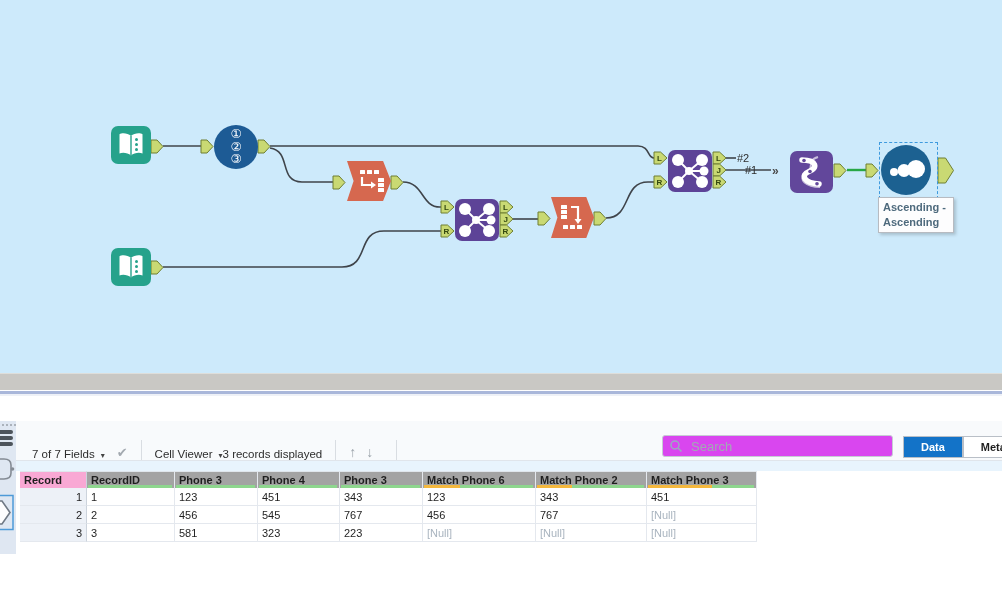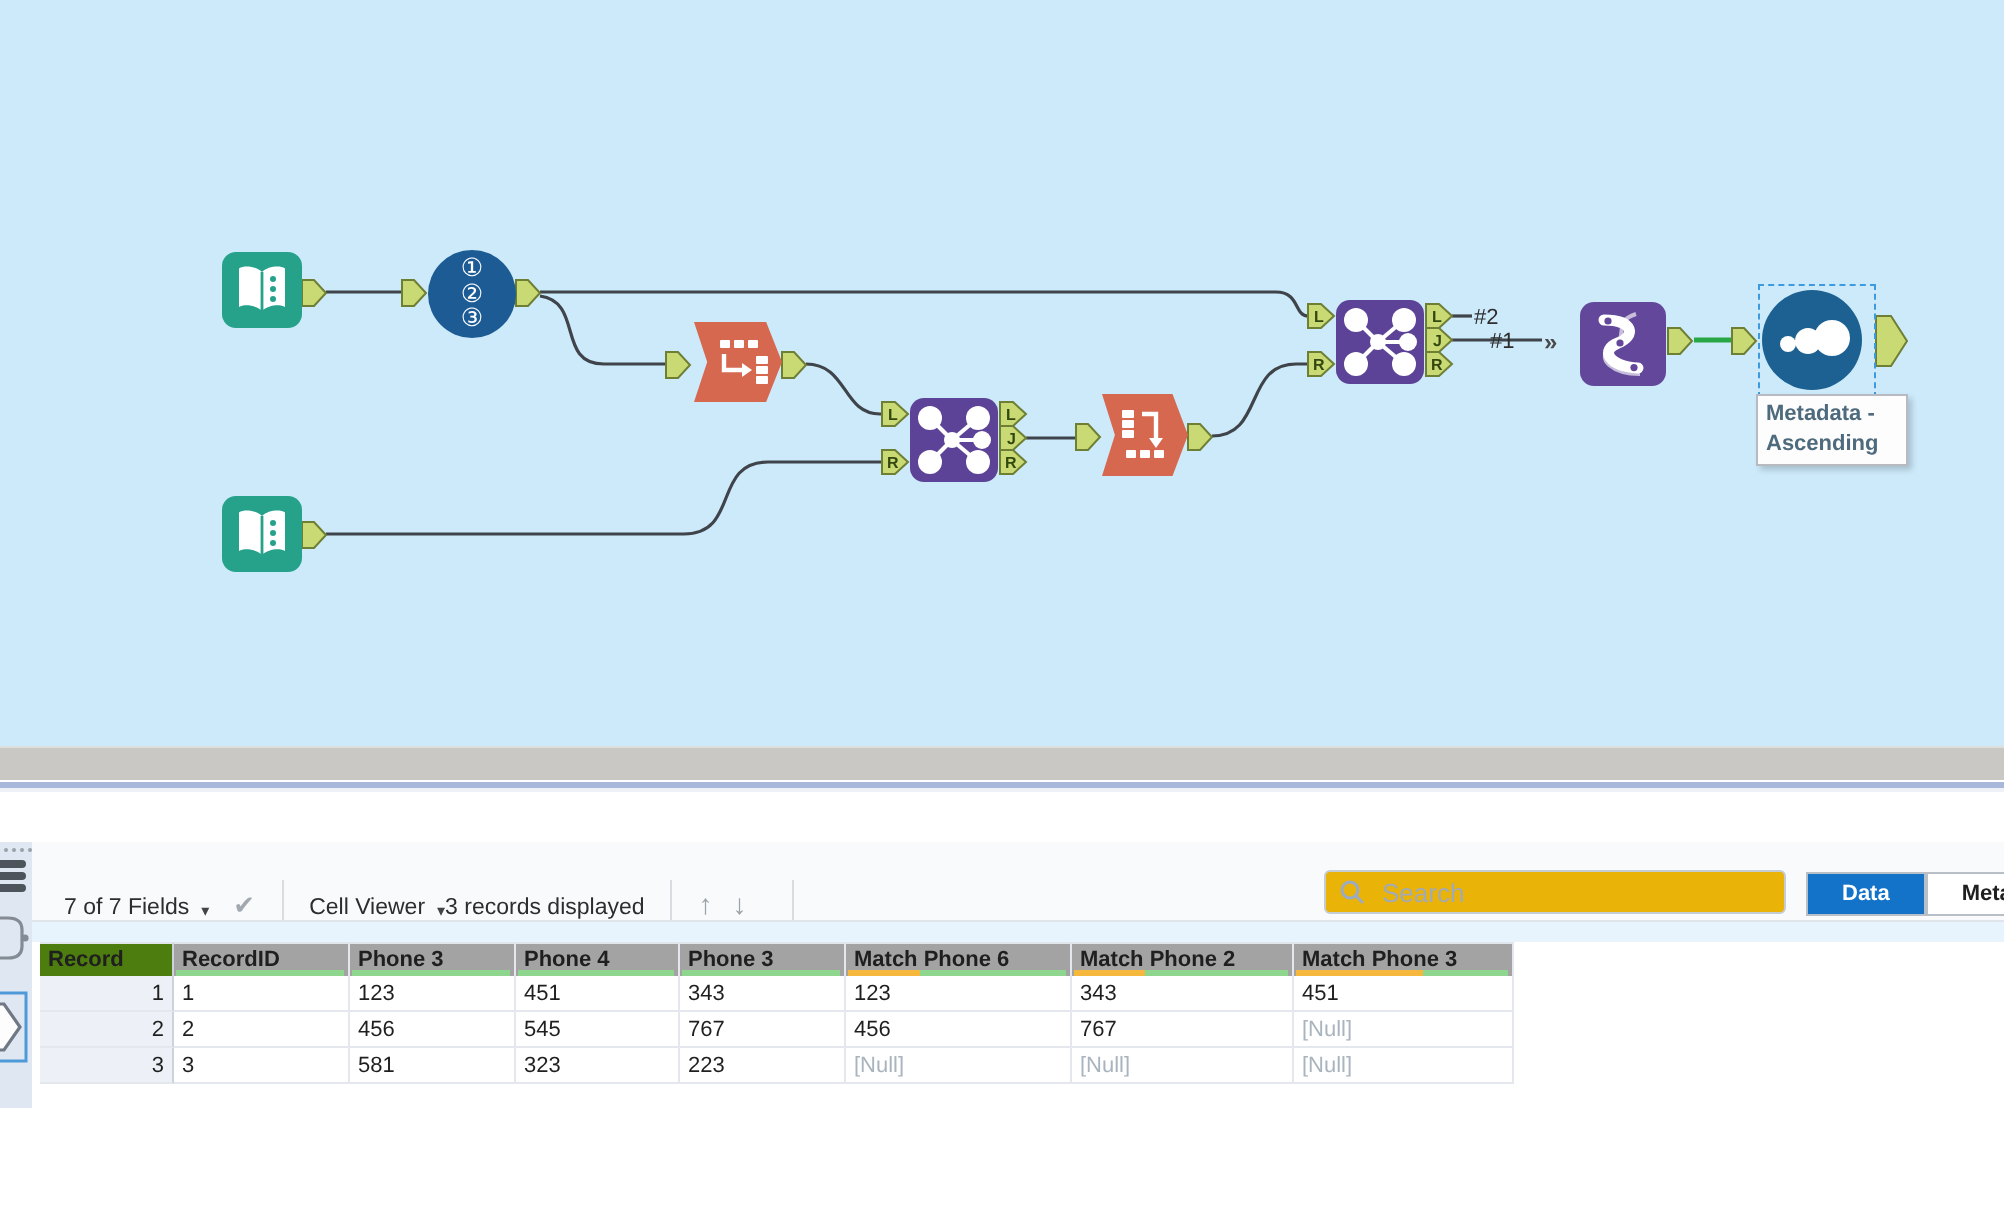--- a/index.html
+++ b/index.html
@@ -38,21 +38,21 @@
     border-bottom:1px solid #d9dfeb;box-sizing:border-box;display:flex;align-items:center;
     font-size:11px;color:#3b3b3b;padding-left:2px;}
   .toolbar{position:absolute;left:0;top:421px;width:1002px;height:40px;background:#f8fafc;
     border-bottom:1px solid #e0e5eb;box-sizing:border-box;display:flex;align-items:flex-end;padding-left:32px;}
   .tb-text{font-size:11.5px;color:#2d2d2d;white-space:nowrap;}
   .caret{font-size:8px;color:#444;margin:2px 0 0 6px;}
   .check{font-size:13px;color:#a3a9b0;margin-left:12px;}
   .sep{width:1px;height:20px;background:#d9dde2;margin:0 13px;}
   .arrow{font-size:14px;color:#9ba2aa;margin-right:10px;}
   .search{position:absolute;left:662px;top:14px;width:231px;height:22px;border:1px solid #c6ccd4;
-    border-radius:3px;background:#eab308;display:flex;align-items:center;padding:0 7px;box-sizing:border-box;gap:6px;}
+    border-radius:3px;background:#d946ef;display:flex;align-items:center;padding:0 7px;box-sizing:border-box;gap:6px;}
   .search input{border:none;outline:none;background:transparent;font-size:13px;color:#333;width:180px;
     font-family:"Liberation Sans",sans-serif;}
   .search input::placeholder{color:#a2aab4;}
   .viewbtns{position:absolute;left:903px;top:15px;display:flex;}
   .viewbtns button{height:22px;font-size:11px;font-weight:bold;border:1px solid #b9bfc7;
     font-family:"Liberation Sans",sans-serif;padding:0 17px;cursor:pointer;}
   .btn-data{background:#1373c8;color:#fff;border-color:#1373c8;}
   .btn-meta{background:#fff;color:#1f1f1f;border-left:none;}
 
   
@@ -65,21 +65,21 @@
 
   
   .prestrip{position:absolute;left:16px;top:461px;width:986px;height:10px;background:#e8f4fd;}
   .rtable{position:absolute;left:20px;top:471px;width:737px;font-size:11px;}
   .trow{display:grid;grid-template-columns:67px 88px 83px 82px 83px 113px 111px 110px;}
   .tc{position:relative;height:17px;line-height:17px;padding:0 4px;box-sizing:border-box;background:#fff;
     border-right:1px solid #e4e8ee;border-bottom:1px solid #e4e8ee;overflow:hidden;white-space:nowrap;color:#1f1f1f;}
   .thead .tc{font-weight:bold;background:#a3a3a3;border-top:1px solid #e0e6ec;border-bottom:none;height:17px;}
   .trow.r .tc{height:18px;line-height:18px;}
   .gut{background:#edf1f7;text-align:right;border-right:1px solid #ccd3dc;}
-  .thead .gut{text-align:left;background:#4d7c0f;}
+  .thead .gut{text-align:left;background:#f9a8d4;}
   .qbar{position:absolute;left:1px;right:2px;bottom:0;height:3px;background:#8ed68e;}
   .q33{background:linear-gradient(to right,#f5b83d 0 33%,#8ed68e 33% 100%);}
   .q66{background:linear-gradient(to right,#f5b83d 0 60%,#8ed68e 60% 100%);}
   .nullv{color:#a9b4bf;}
 </style>
 </head>
 <body>
 
 <div class="screen">
 
@@ -254,21 +254,21 @@
     <div class="selbox"></div>
     <div class="tool t-browse">
       <svg width="50" height="50" viewBox="0 0 50 50">
         <circle cx="13" cy="27" r="4" fill="#ffffff"></circle>
         <circle cx="23" cy="25.5" r="6.5" fill="#ffffff"></circle>
         <circle cx="35" cy="24" r="9" fill="#ffffff"></circle>
       </svg>
     </div>
 
     <div class="annotation">
-      <div>Metadata -</div>
+      <div>Ascending -</div>
       <div>Ascending</div>
     </div>
   </div>
 
   <div class="hscroll"></div>
   <div class="divider-band"></div>
 
 
   <div class="toolbar">
     <span class="tb-text">7 of 7 Fields</span>

